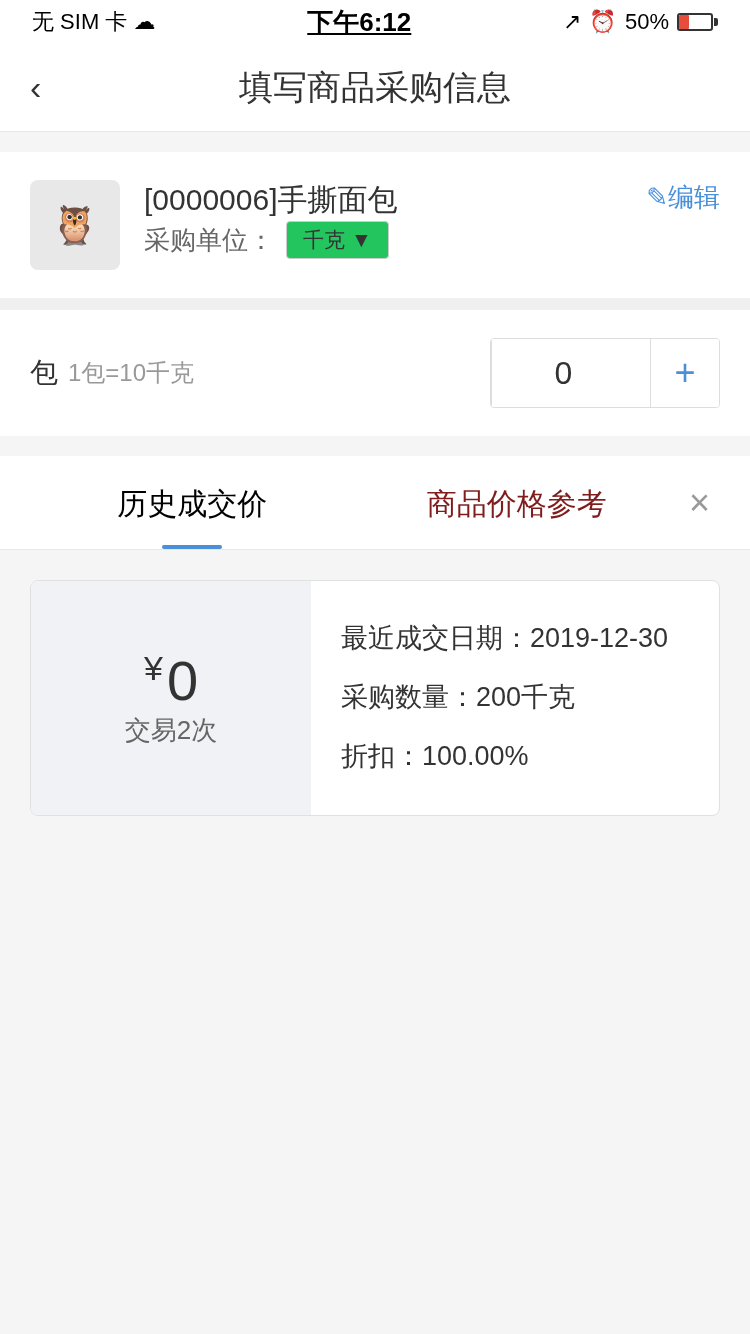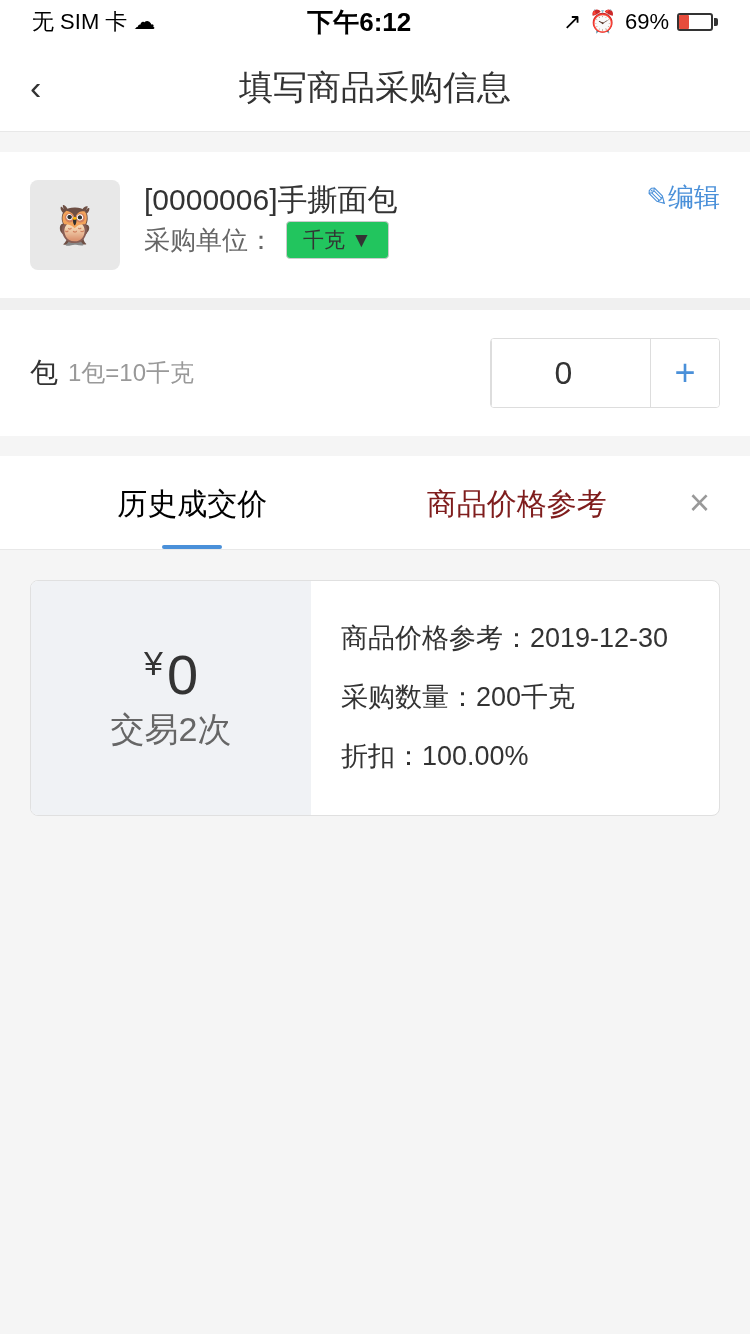--- a/index.html
+++ b/index.html
@@ -17,21 +17,21 @@
       height: 44px;
       background: #fff;
       display: flex;
       align-items: center;
       justify-content: space-between;
       padding: 0 32px;
       font-size: 24px;
       font-weight: 500;
     }
     .status-left { display: flex; align-items: center; gap: 8px; font-size: 22px; }
-    .status-center { font-size: 26px; font-weight: 600; }
+    .status-center { font-size: 26px; font-weight: 600; text-decoration: underline; }
     .status-right { display: flex; align-items: center; gap: 8px; font-size: 22px; }
     .battery-box {
       display: inline-flex; align-items: center;
     }
     .battery-body {
       width: 36px; height: 18px; border: 2px solid #333;
       border-radius: 3px; position: relative; display: flex; align-items: center;
     }
     .battery-fill {
       width: 30%; height: 100%; background: #e74c3c;
@@ -269,21 +269,21 @@
       font-size: 56px;
       font-weight: 400;
       color: #333;
     }
     .price-amount .currency {
       font-size: 34px;
       vertical-align: super;
       margin-right: 4px;
     }
     .price-trade-count {
-      font-size: 34px;
+      font-size: 26px;
       color: #666;
     }
     .price-right-panel {
       flex: 1;
       padding: 36px 30px;
       display: flex;
       flex-direction: column;
       gap: 16px;
     }
     .price-detail-row {
@@ -302,21 +302,21 @@
 <body>
 
 <div class="status-bar">
   <div class="status-left">
     <span>无 SIM 卡 ☁</span>
   </div>
   <div class="status-center">下午6:12</div>
   <div class="status-right">
     <span>↗</span>
     <span>⏰</span>
-    <span>69%</span>
+    <span>50%</span>
     <div class="battery-box">
       <div class="battery-body">
         <div class="battery-fill"></div>
       </div>
       <div class="battery-tip"></div>
     </div>
   </div>
 </div>
 
 <div class="nav-bar">
@@ -375,21 +375,21 @@
 
   <div class="price-card">
     <div class="price-left-panel">
       <div class="price-amount">
         <span class="currency">¥</span><span>0</span>
       </div>
       <div class="price-trade-count">交易2次</div>
     </div>
     <div class="price-right-panel">
       <div class="price-detail-row">
-        <span>商品价格参考：</span><span>2019-12-30</span>
+        <span>最近成交日期：</span><span>2019-12-30</span>
       </div>
       <div class="price-detail-row">
         <span>采购数量：</span><span>200千克</span>
       </div>
       <div class="price-detail-row">
         <span>折扣：</span><span>100.00%</span>
       </div>
     </div>
   </div>
 

